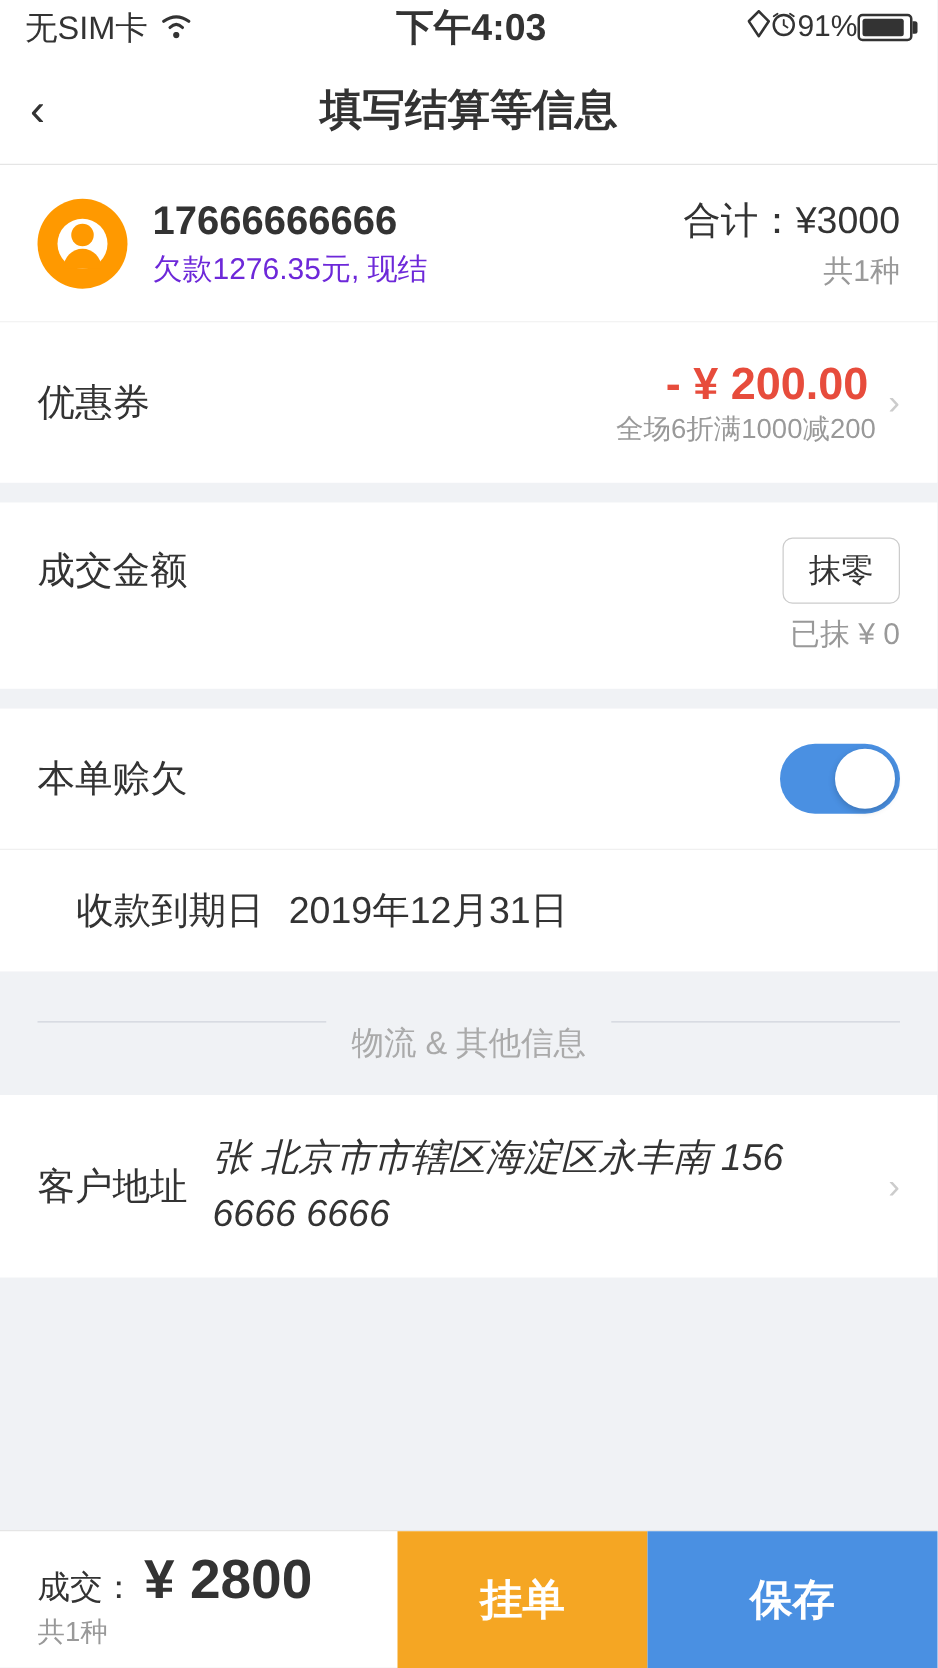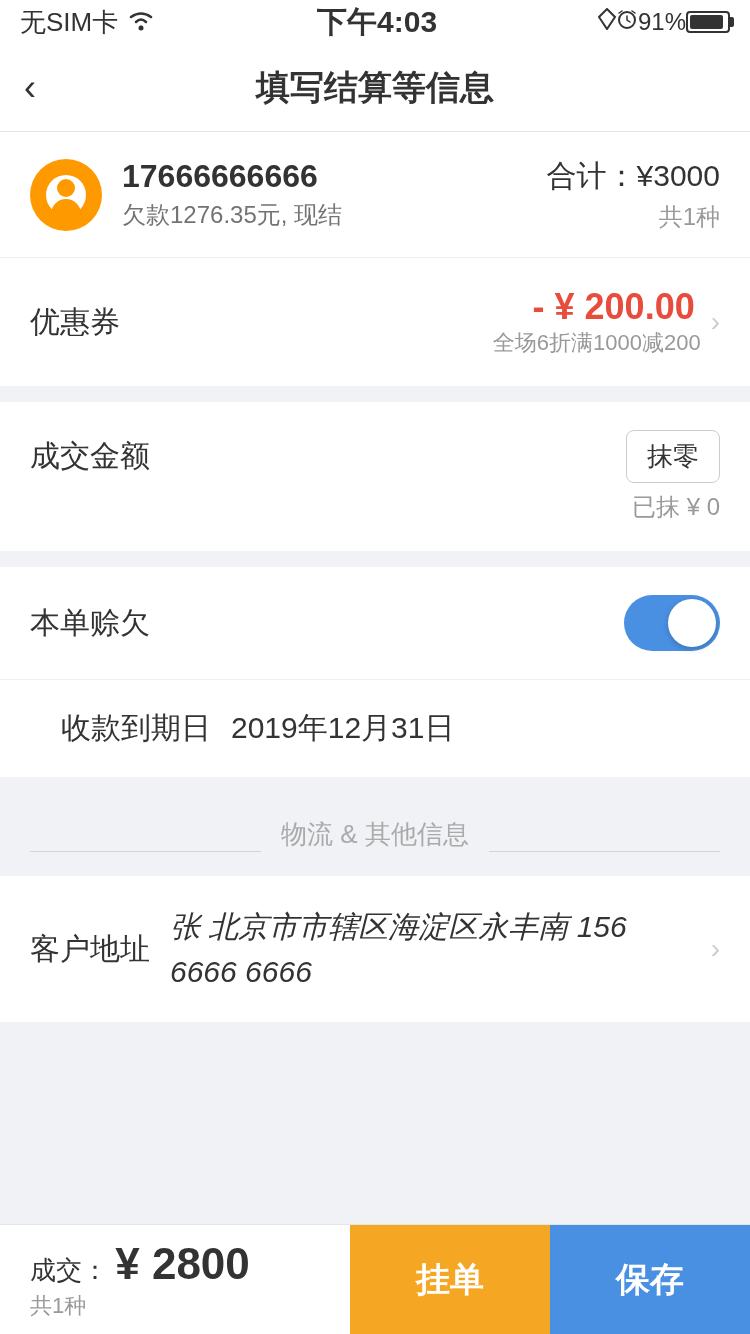--- a/index.html
+++ b/index.html
@@ -155,21 +155,21 @@
     .user-info {
       flex: 1;
     }
     .user-phone {
       font-size: 32px;
       font-weight: 600;
       color: #333;
     }
     .user-debt {
       font-size: 24px;
-      color: #737373;
+      color: #6d28d9;
       margin-top: 4px;
     }
     .user-total {
       text-align: right;
     }
     .total-amount {
       font-size: 30px;
       color: #333;
       font-weight: 500;
     }
@@ -341,21 +341,21 @@
       margin-left: 31px;
     }
     .duedate-value {
       font-size: 30px;
       color: #333;
     }
 
     
     .logistics-divider {
       display: flex;
-      align-items: flex-end;
+      align-items: flex-start;
       padding: 24px 30px;
       background: #f0f2f5;
     }
     .divider-line {
       flex: 1;
       height: 1px;
       background: #d0d4dc;
     }
     .divider-text {
       font-size: 26px;
@@ -434,21 +434,21 @@
       background: #f5a623;
       display: flex;
       align-items: center;
       justify-content: center;
       font-size: 34px;
       color: #fff;
       font-weight: 600;
       cursor: pointer;
     }
     .btn-save {
-      width: 200px;
+      width: 232px;
       height: 110px;
       background: #4a90e2;
       display: flex;
       align-items: center;
       justify-content: center;
       font-size: 34px;
       color: #fff;
       font-weight: 600;
       cursor: pointer;
     }

